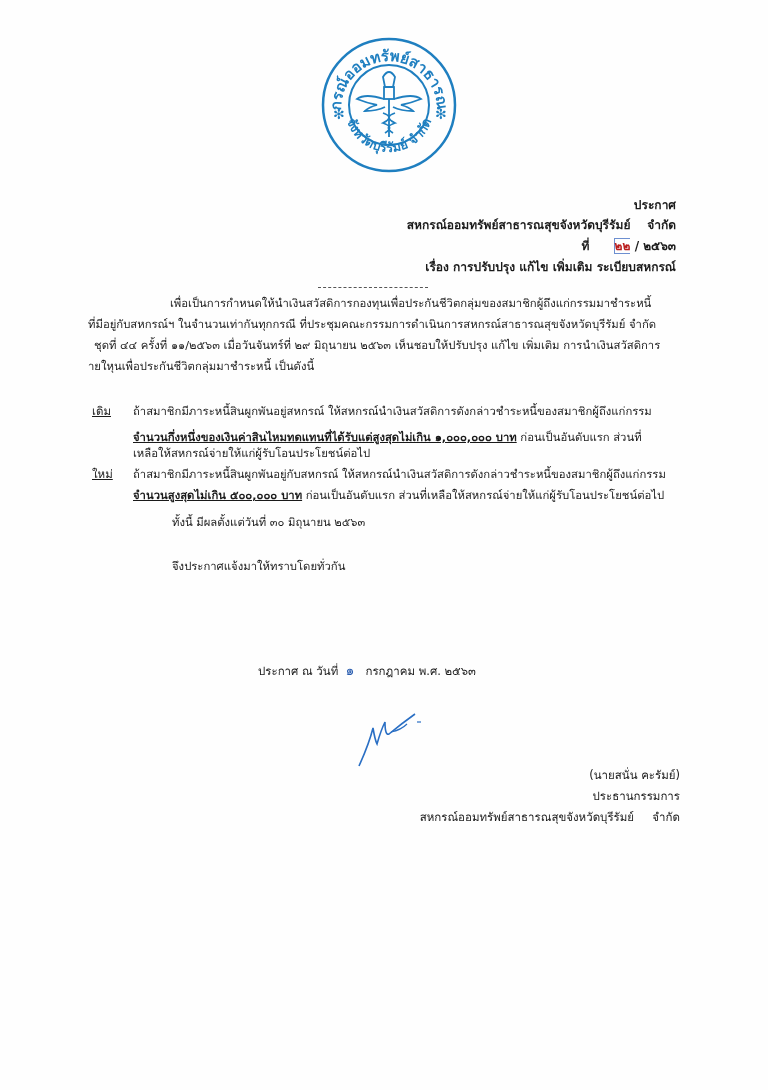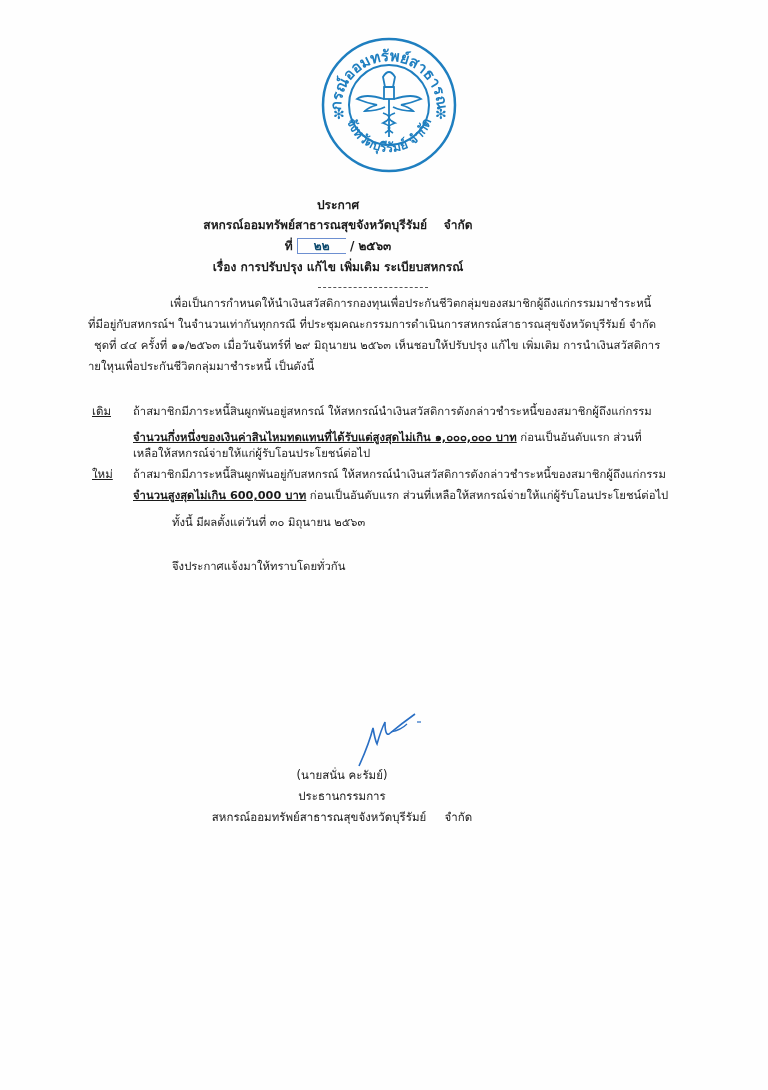--- a/index.html
+++ b/index.html
@@ -25,31 +25,32 @@
       position: absolute;
       left: 321px;
       top: 37px;
       width: 136px;
       height: 136px;
     }
     .center-line {
       position: absolute;
       left: 0;
       width: 676px;
-      text-align: center;
+      text-align: right;
       font-size: 12px;
       line-height: 18px;
       white-space: nowrap;
     }
     .bold { font-weight: bold; }
     .doc-no-hand {
-      color: #0c4a6e;
+      color: #b91c1c;
       border: 1px solid #6d8fd0;
       border-right: none;
-      padding: 0 16px;
+      padding: 0 0;
+      margin-left: 20px;
     }
     .dash-line {
       position: absolute;
       left: 318px;
       top: 287px;
       width: 110px;
       border-top: 1px dashed #555;
     }
     .para {
       position: absolute;
@@ -129,26 +130,31 @@
   <div class="label-old" style="left:92px; top:401px;">เดิม</div>
   <div class="para" style="left:133px; top:401px;">ถ้าสมาชิกมีภาระหนี้สินผูกพันอยู่สหกรณ์ ให้สหกรณ์นำเงินสวัสดิการดังกล่าวชำระหนี้ของสมาชิกผู้ถึงแก่กรรม</div>
   <div class="para" style="left:133px; top:427px;">
     <span class="u-bold">จำนวนกึ่งหนึ่งของเงินค่าสินไหมทดแทนที่ได้รับแต่สูงสุดไม่เกิน ๑,๐๐๐,๐๐๐ บาท</span><span> ก่อนเป็นอันดับแรก ส่วนที่</span>
   </div>
   <div class="para" style="left:133px; top:443px;">เหลือให้สหกรณ์จ่ายให้แก่ผู้รับโอนประโยชน์ต่อไป</div>
 
   <div class="label-new" style="left:92px; top:464px;">ใหม่</div>
   <div class="para" style="left:133px; top:464px;">ถ้าสมาชิกมีภาระหนี้สินผูกพันอยู่กับสหกรณ์ ให้สหกรณ์นำเงินสวัสดิการดังกล่าวชำระหนี้ของสมาชิกผู้ถึงแก่กรรม</div>
   <div class="para" style="left:133px; top:485px;">
-    <span class="u-bold">จำนวนสูงสุดไม่เกิน 600,000 บาท</span><span> ก่อนเป็นอันดับแรก ส่วนที่เหลือให้สหกรณ์จ่ายให้แก่ผู้รับโอนประโยชน์ต่อไป</span>
+    <span class="u-bold">จำนวนสูงสุดไม่เกิน ๕๐๐,๐๐๐ บาท</span><span> ก่อนเป็นอันดับแรก ส่วนที่เหลือให้สหกรณ์จ่ายให้แก่ผู้รับโอนประโยชน์ต่อไป</span>
   </div>
 
   <div class="para" style="left:172px; top:512px;">ทั้งนี้  มีผลตั้งแต่วันที่ ๓๐ มิถุนายน  ๒๕๖๓</div>
   <div class="para" style="left:172px; top:556px;">จึงประกาศแจ้งมาให้ทราบโดยทั่วกัน</div>
 
+  <div class="para" style="left:258px; top:660px; font-size:11.5px;">
+    <span>ประกาศ  ณ  วันที่</span>
+    &nbsp;<span style="color:#2a5db0; font-size:14px;">๑</span>&nbsp;&nbsp;
+    <span>กรกฎาคม  พ.ศ.  ๒๕๖๓</span>
+  </div>
 
   <svg class="signature" viewBox="0 0 80 70">
     <path d="M4 66 Q14 44 18 28 Q20 40 22 44 Q26 30 30 22 Q30 36 34 34 Q46 24 60 14" fill="none" stroke="#2a6fc4" stroke-width="1.6"></path>
     <path d="M36 32 Q46 30 52 24" fill="none" stroke="#2a6fc4" stroke-width="1.2"></path>
     <path d="M62 22 L66 22" fill="none" stroke="#2a6fc4" stroke-width="1.2"></path>
   </svg>
 
   <div class="center-line" style="top:766px; font-size:11.5px; left:4px;">(นายสนั่น   คะรัมย์)</div>
   <div class="center-line" style="top:787px; font-size:11.5px; left:4px;">ประธานกรรมการ</div>
   <div class="center-line" style="top:808px; font-size:11.5px; left:4px; white-space:pre;">สหกรณ์ออมทรัพย์สาธารณสุขจังหวัดบุรีรัมย์     จำกัด</div>

